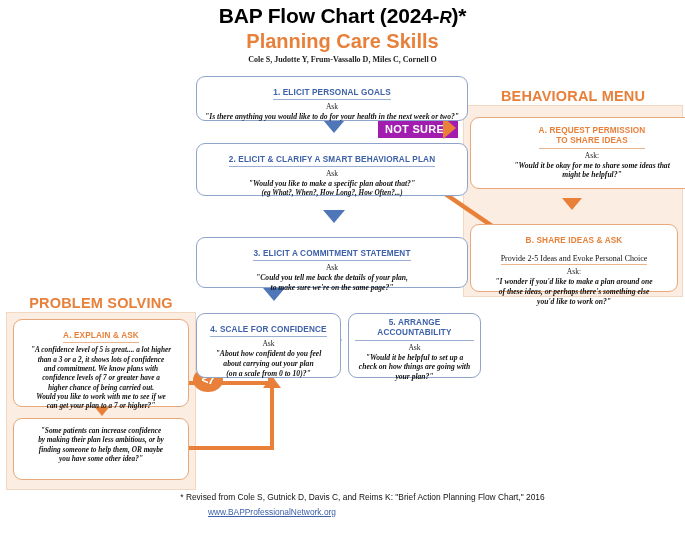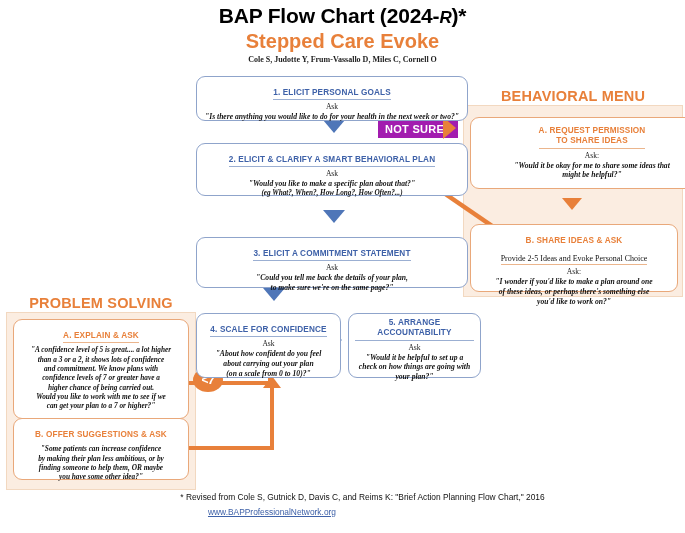--- a/index.html
+++ b/index.html
@@ -163,21 +163,21 @@
     font-size:8.4px; color:#3E61A8; text-decoration:underline;
   }
 </style>
 </head>
 <body>
 
 <div id="root">
 
   <div class="title-main"><span>BAP Flow Chart (2024-</span><span class="yr-r">R</span><span>)*</span></div>
 
-  <div class="title-sub">Stepped Care Evoke</div>
+  <div class="title-sub">Planning Care Skills</div>
   <div class="authors">Cole S, Judotte Y, Frum-Vassallo D, Miles C, Cornell O</div>
 
   <div class="panel" style="left:463px; top:105px; width:220px; height:192px;"></div>
   <div class="panel-title" style="left:463px; top:88px; width:220px;">BEHAVIORAL MENU</div>
 
   <div class="panel" style="left:6px; top:312px; width:190px; height:178px;"></div>
   <div class="panel-title" style="left:6px; top:295px; width:190px;">PROBLEM SOLVING</div>
 
   <svg style="position:absolute; left:400px; top:160px; width:130px; height:95px; overflow:visible;">
     <line x1="120" y1="85" x2="22" y2="18" stroke="#E8803A" stroke-width="4.5"></line>
@@ -255,33 +255,32 @@
 
   <div class="box orange" style="left:470px; top:224px; width:208px; height:68px;">
     <div class="box-head" style="margin-top:3px; border-bottom:none;">B. SHARE IDEAS &amp; ASK</div>
     <div class="box-plain">Provide 2-5 Ideas and Evoke Personal Choice</div>
     <div class="box-ask">Ask:</div>
     <div class="box-quote" style="white-space:pre-line;">"I wonder if you'd like to make a plan around one
 of these ideas, or perhaps there's something else
 you'd like to work on?"</div>
   </div>
 
-  <div class="box orange" style="left:13px; top:319px; width:176px; height:100px;">
+  <div class="box orange" style="left:13px; top:319px; width:176px; height:88px;">
     <div class="box-head" style="margin-top:2px;">A. EXPLAIN &amp; ASK</div>
     <div class="box-quote" style="white-space:pre-line; font-size:7.3px; margin-top:2px;">"A confidence level of 5 is great.... a lot higher
 than a 3 or a 2,  it shows lots of confidence
 and commitment. We know plans with
 confidence levels of 7 or greater have a
 higher chance of being carried out.
 Would you like to work with me to see if we
 can get your plan to a 7 or higher?"</div>
   </div>
 
   <div class="box orange" style="left:13px; top:418px; width:176px; height:62px;">
-    <div class="box-head" style="margin-top:3px; border-bottom:none;">B. OFFER SUGGESTIONS &amp; ASK</div>
     <div class="box-quote" style="white-space:pre-line; font-size:7.3px; margin-top:3px;">"Some patients can increase confidence
 by making their plan less ambitious, or by
 finding someone to help them,  OR maybe
 you have some other idea?"</div>
   </div>
 
   <div class="footer-note" style="top:492px;margin-left:20px;">* Revised from Cole S, Gutnick D, Davis C, and Reims K: "Brief Action Planning Flow Chart," 2016</div>
   <div class="footer-link" style="top:507px;">www.BAPProfessionalNetwork.org</div>
 
 </div>

